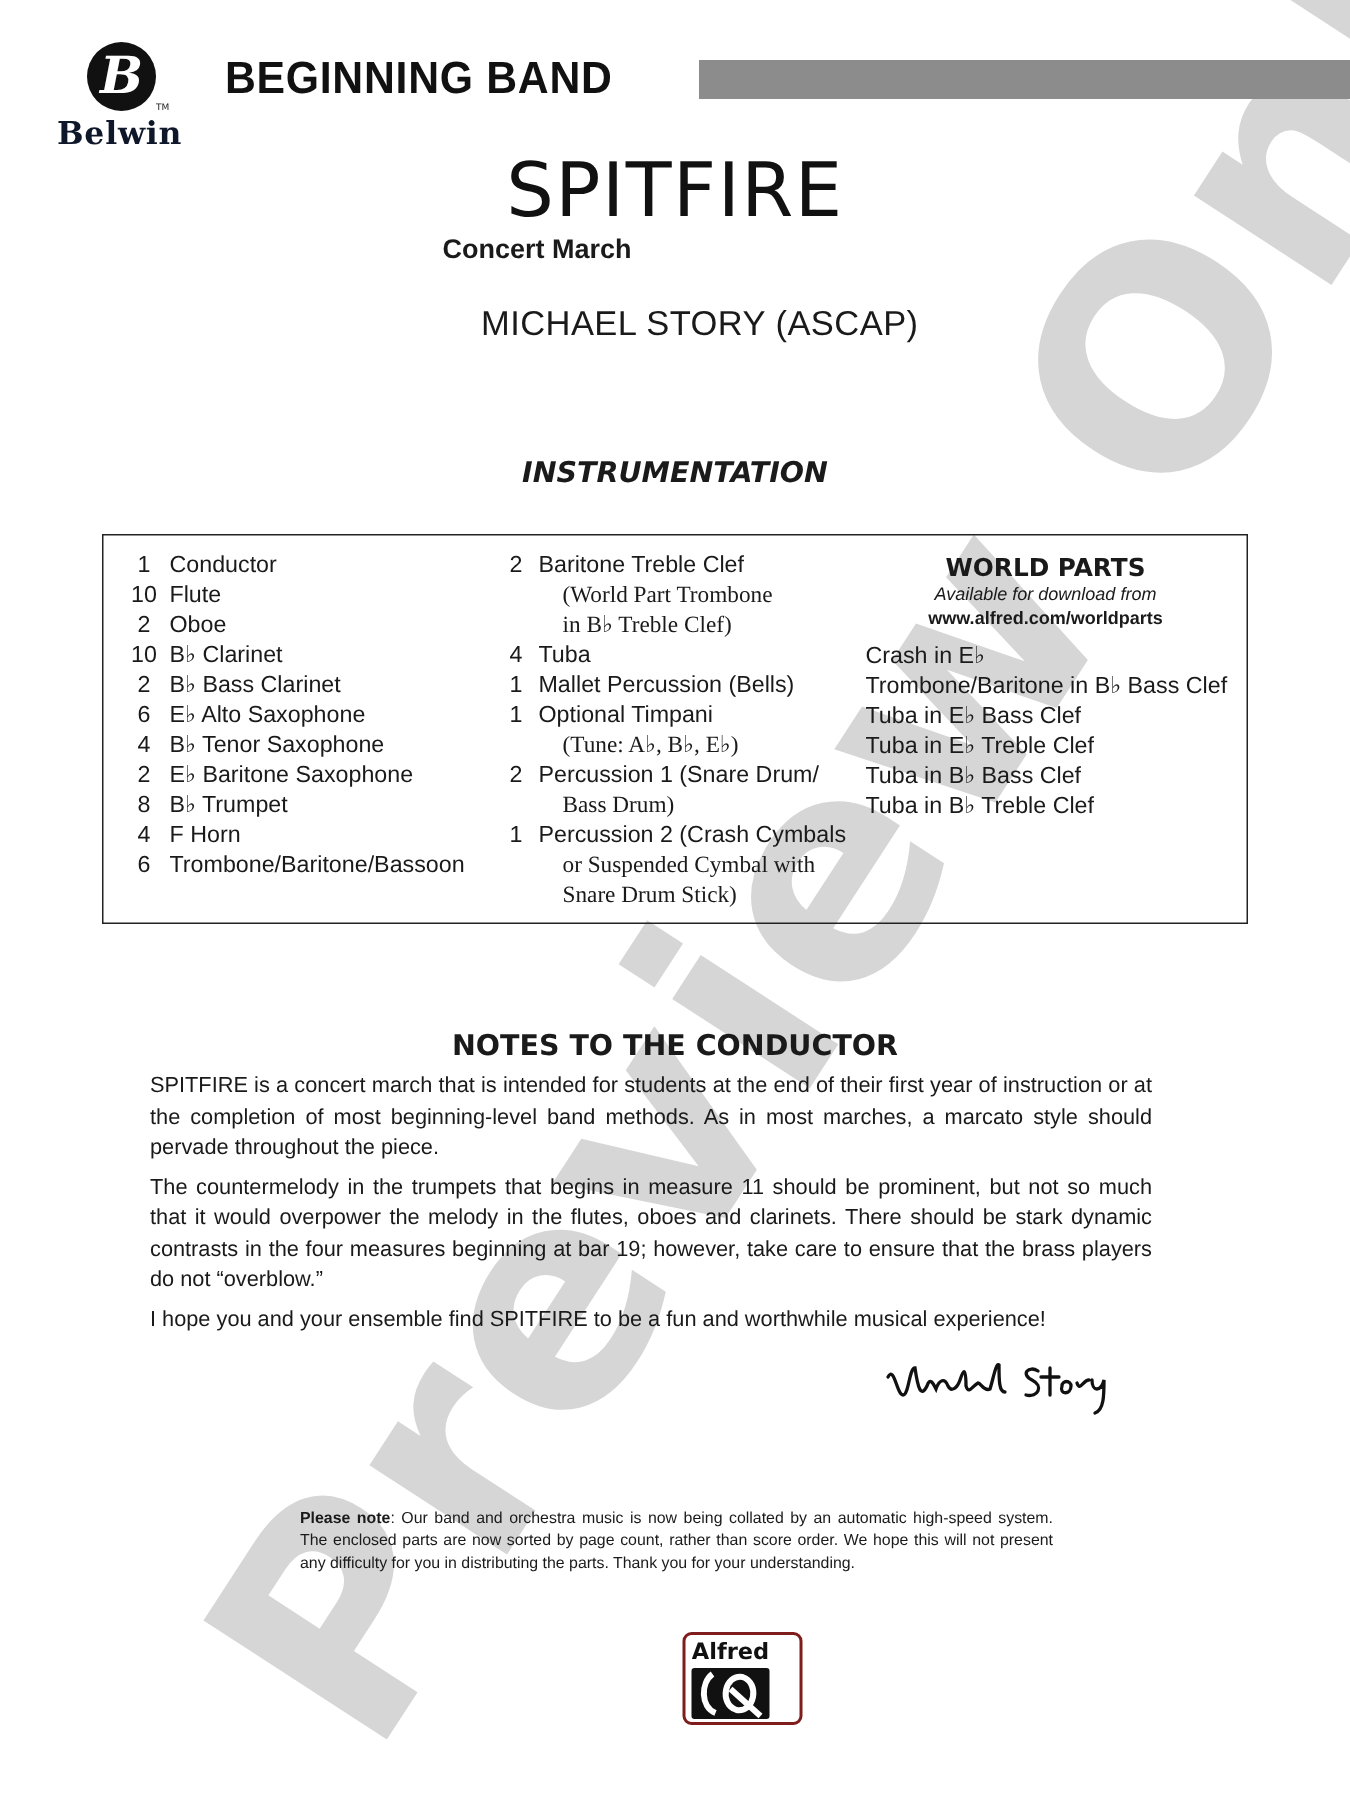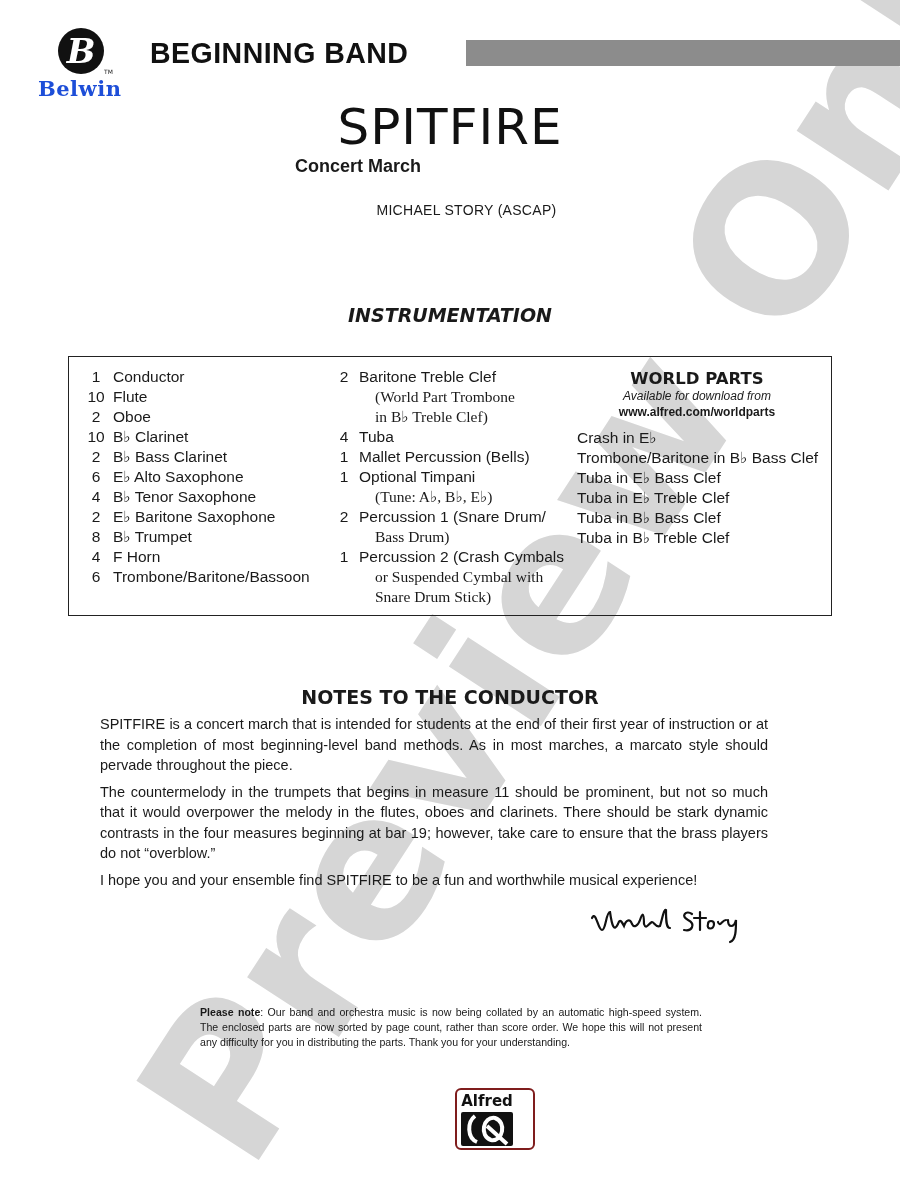--- a/index.html
+++ b/index.html
@@ -15,27 +15,27 @@
     z-index:0; letter-spacing:2px; white-space:nowrap;
   }
 
   .layer { position:absolute; z-index:1; }
 
   
   .logo { left:38px; top:28px; width:110px; height:70px; }
   .logo-circle { position:absolute; left:20px; top:0; width:46px; height:46px; border-radius:50%; background:#111;
     color:#fff; font-family:"DejaVu Serif", serif; font-style:italic; font-weight:bold; font-size:34px; text-align:center; line-height:46px; }
   .logo-tm { position:absolute; left:66px; top:40px; font-size:6px; }
-  .logo-word { position:absolute; left:0; top:48px; font-family:"DejaVu Serif", serif; font-weight:bold; font-size:21px; letter-spacing:0.5px; color:#1d4ed8; }
+  .logo-word { position:absolute; left:0; top:48px; font-family:"DejaVu Serif", serif; font-weight:bold; font-size:21px; letter-spacing:0.5px; color:#0f172a; }
   .series { left:150px; top:36px; font-family:"Liberation Sans", sans-serif; font-weight:bold; font-size:30px; letter-spacing:0.5px; color:#111; transform:scaleX(0.95); transform-origin:left; }
   .series-bar { left:466px; top:40px; width:434px; height:26px; background:#8c8c8c; }
 
   .title { left:0; width:900px; top:98px; text-align:center; font-family:"DejaVu Sans", sans-serif; font-weight:normal; font-size:50px; letter-spacing:1px; color:#111; }
   .subtitle { left:0; width:716px; top:156px; text-align:center; font-family:"Liberation Sans", sans-serif; font-weight:bold; font-size:18px; }
-  .composer { left:0; width:900px; top:202px; text-align:center; font-family:"Liberation Sans", sans-serif; font-size:14px; letter-spacing:0.3px;padding-left:33px; }
+  .composer { left:0; width:900px; top:202px; text-align:center; font-family:"Liberation Sans", sans-serif; font-size:23px; letter-spacing:0.3px;padding-left:33px; }
 
   .section-heading { left:0; width:900px; text-align:center; font-family:"DejaVu Sans", sans-serif; font-weight:bold; font-size:19px; }
   .instr-heading { top:304px;font-style:italic; }
 
   .instr-box { left:68px; top:356px; width:764px; height:260px; border:1.5px solid #222; }
   .col { position:absolute; font-family:"Liberation Sans", sans-serif; font-size:15.5px; line-height:20px; }
   .col1 { left:10px; top:10px; }
   .col2 { left:260px; top:10px; }
   .col3 { left:508px; top:12px; }
   .row { display:flex; }

